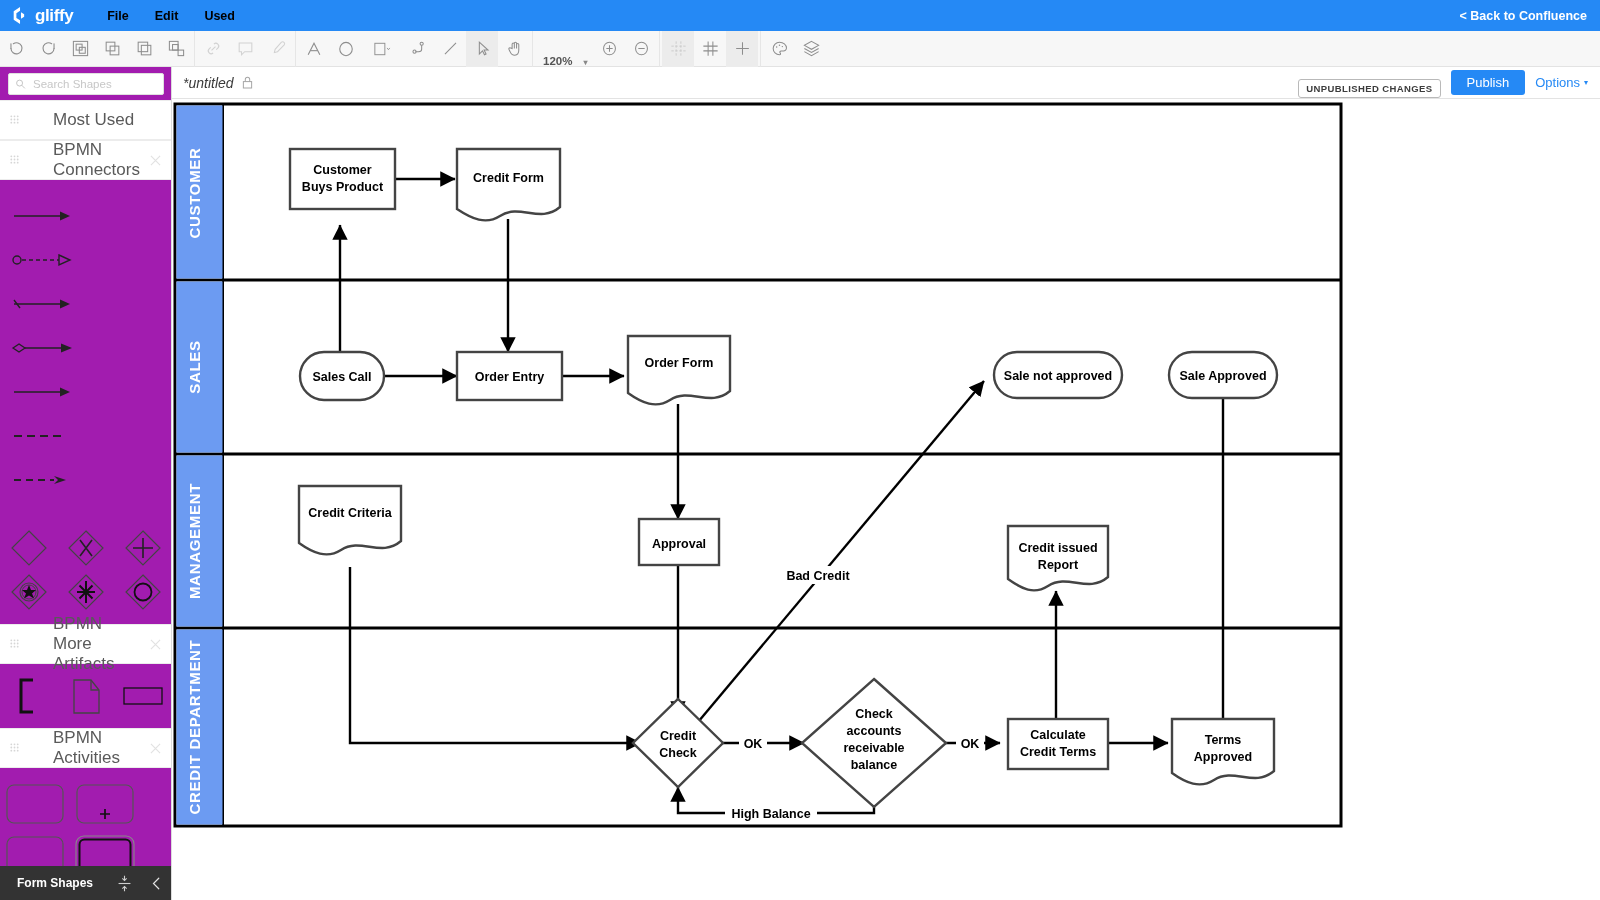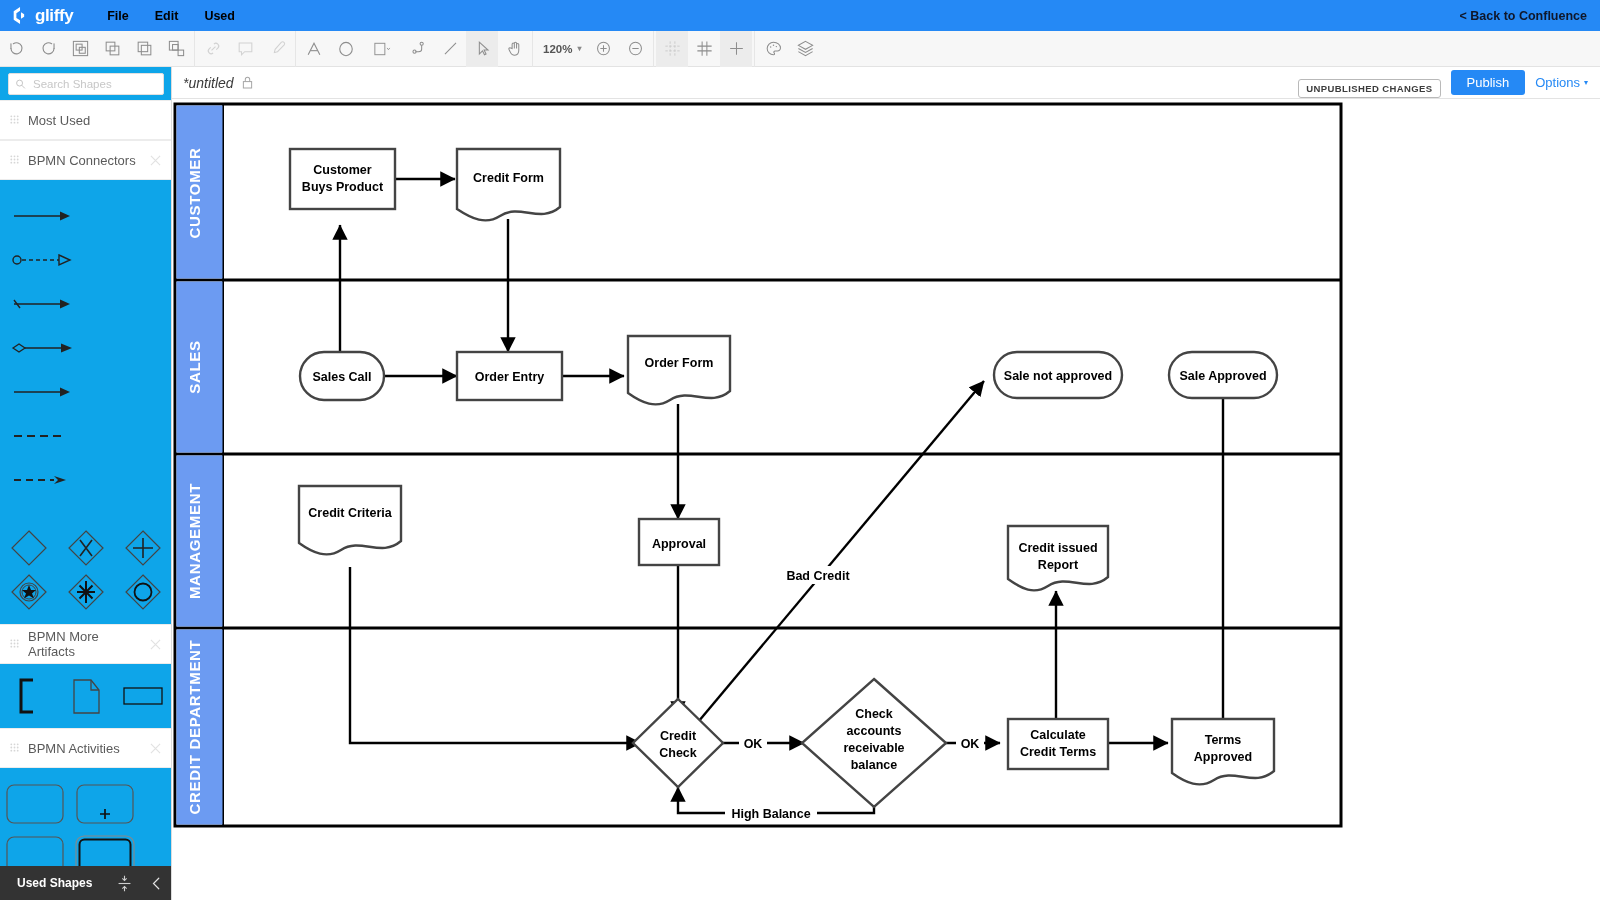--- a/index.html
+++ b/index.html
@@ -18,67 +18,67 @@
     position: absolute; left: 0; top: 0; width: 1600px; height: 31px;
     background: #2589f5; display: flex; align-items: center;
   }
   .logo-wrap { display: flex; align-items: center; padding-left: 11px; gap: 5px; }
   .logo-mark { width: 19px; height: 19px; display: block; }
   .logo-text { color: #ffffff; font-size: 17px; font-weight: bold; letter-spacing: -0.4px; line-height: 1; }
   .menu { display: flex; align-items: center; margin-left: 34px; gap: 26px; }
   .menu-item { color: #000000; font-size: 12.5px; font-weight: bold; cursor: pointer; }
   .back-link {
     position: absolute; right: 13px; top: 50%; transform: translateY(-50%);
-    color: #0f172a; font-size: 12.5px; font-weight: bold; cursor: pointer;
+    color: #ffffff; font-size: 12.5px; font-weight: bold; cursor: pointer;
   }
 
   
   .toolbar {
     position: absolute; left: 0; top: 31px; width: 1600px; height: 36px;
     background: #f7f7f7; border-bottom: 1px solid #e3e3e3;
     display: flex; align-items: center;
   }
   .tgroup { display: flex; align-items: center; height: 36px; }
   .tsep { width: 1px; height: 36px; background: #e6e6e6; margin: 0 2px; }
   .tbtn {
     width: 32px; height: 36px; display: flex; align-items: center; justify-content: center;
     cursor: pointer;
   }
   .tbtn.active { background: #ececec; }
   .tbtn.dim svg { opacity: 0.35; }
   .tbtn svg { display: block; }
   .zoomlabel {
-    display: flex; align-items: center; gap: 5px; padding: 0 6px 0 8px;
+    display: flex; align-items: flex-end; gap: 11px; padding: 0 6px 0 8px;
     font-size: 11.5px; font-weight: bold; color: #555; cursor: pointer; height: 36px;
   }
   .caret { font-size: 8px; color: #888; }
 
   
   .sidebar {
     position: absolute; left: 0; top: 67px; width: 172px; height: 833px;
-    background: #0ea5e9; border-right: 1px solid #dcdcdc; overflow: hidden;
+    background: #a21caf; border-right: 1px solid #dcdcdc; overflow: hidden;
   }
   .searchrow { height: 33px; display: flex; align-items: center; padding: 0 8px; }
   .searchbox {
     width: 156px; height: 22px; border: 1px solid #e0e0e0; border-radius: 2px;
     display: flex; align-items: center; gap: 5px; padding: 0 6px; background: #fff;
   }
   .searchbox input {
     border: 0; outline: 0; font-size: 11.5px; color: #999;
     font-family: "Liberation Sans", sans-serif; width: 126px; background: transparent;
   }
   .searchbox input::placeholder { color: #c7c7c7; }
 
   .sechead {
     height: 40px; display: flex; align-items: center; gap: 9px; padding: 0 10px;
     border-top: 1px solid #ececec; border-bottom: 1px solid #ececec; background: #fff;
     cursor: pointer;
   }
   .grip { width: 9px; height: 11px; display: block; opacity: .55; }
-  .sechead .title { font-size: 13px; color: #5a5a5a; flex: 1; }
+  .sechead .title { font-size: 17px; color: #5a5a5a; flex: 1; margin-left: 25px; }
   .close-x { width: 11px; height: 11px; opacity: .35; cursor: pointer; }
 
   .shapegrid { padding: 8px 0 10px 0; display: flex; flex-wrap: wrap; }
   .shapecell {
     width: 57px; height: 44px; display: flex; align-items: center; justify-content: center;
     cursor: pointer;
   }
   .shapecell svg { display: block; }
   .shapecell.sel { outline: none; }
 
@@ -525,21 +525,21 @@
       <div class="shapecell sel" style="width:70px;height:52px;">
         <svg width="60" height="42" viewBox="0 0 60 42">
             <rect x="1" y="1" width="58" height="40" rx="8" fill="none" stroke="#888" stroke-width="1.1"></rect>
         <rect x="4.5" y="4.5" width="51" height="33" rx="5" fill="none" stroke="#111" stroke-width="2"></rect>
           </svg>
       </div>
 
     </div>
 
     <div class="moreshapes">
-      <span class="label">Used Shapes</span>
+      <span class="label">Form Shapes</span>
       <div class="ms-btn">
         <svg width="17" height="17" viewBox="0 0 20 20" fill="none" stroke="#cfcfcf" stroke-width="1.3">
           <path d="M10 1 V6 M7.5 4 L10 6.5 L12.5 4"></path>
             <path d="M3 10 H17"></path>
             <path d="M10 19 V14 M7.5 16 L10 13.5 L12.5 16"></path>
         </svg>
       </div>
       <div class="ms-btn">
         <svg width="15" height="15" viewBox="0 0 20 20" fill="none" stroke="#e3e3e3" stroke-width="1.6">
           <path d="M13 3 L6 10 L13 17" stroke-linecap="round"></path>

